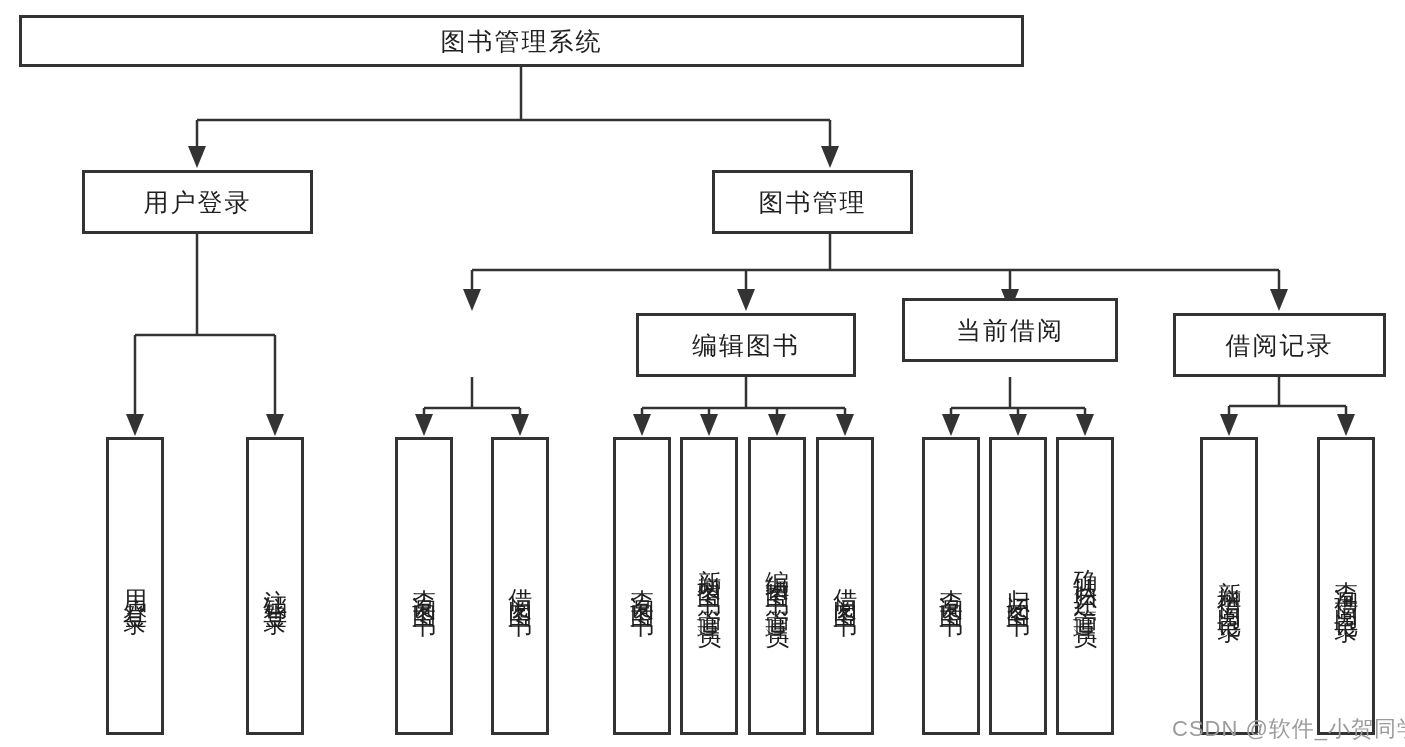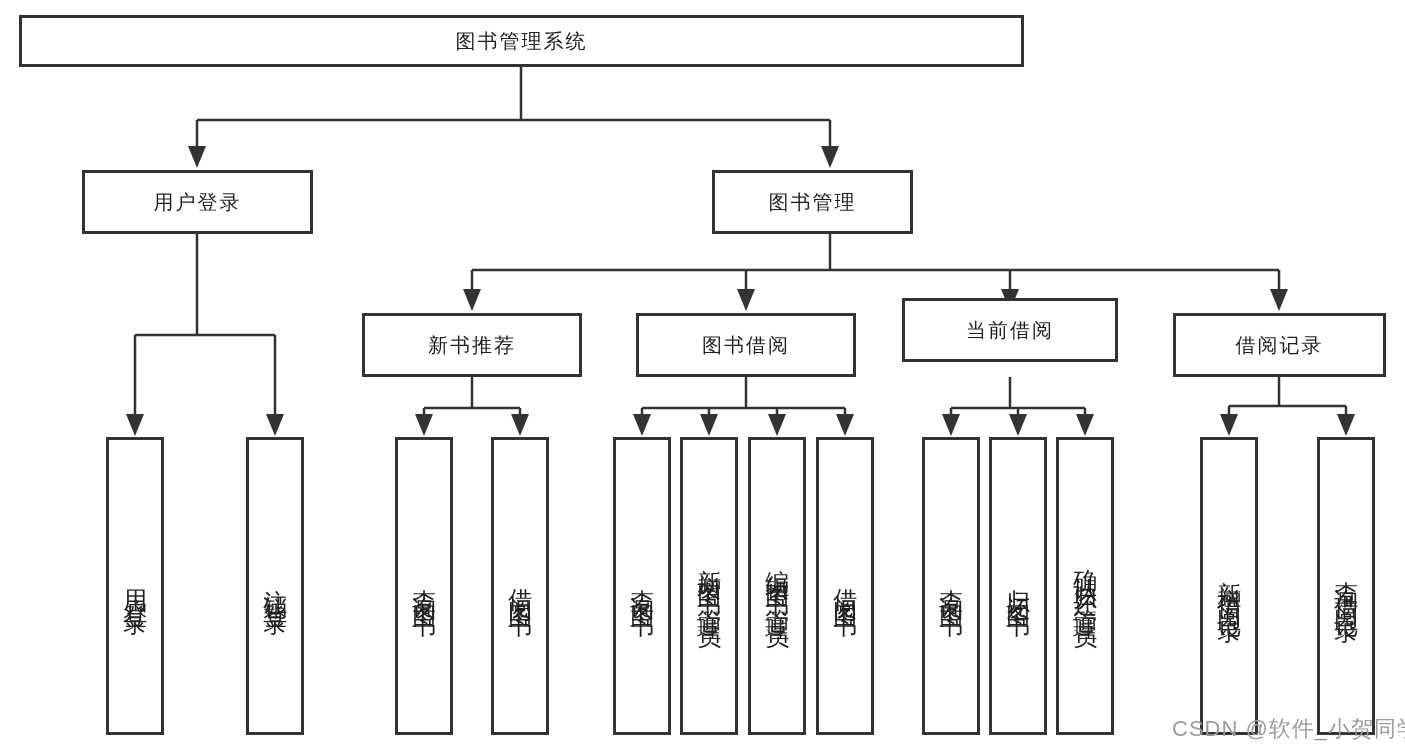--- a/index.html
+++ b/index.html
@@ -16,21 +16,21 @@
     position: absolute;
     box-sizing: border-box;
     border: 3px solid #333333;
     background: #ffffff;
     display: flex;
     align-items: center;
     justify-content: center;
     color: #1f1f1f;
   }
   .box.h span {
-    font-size: 20px;
+    font-size: 25px;
     letter-spacing: 2px;
     white-space: nowrap;
   }
   .box.v span {
     writing-mode: vertical-rl;
     text-orientation: mixed;
     font-size: 24px;
     letter-spacing: 8px;
     line-height: 1.1;
     white-space: nowrap;
@@ -120,25 +120,22 @@
     <span>图书管理系统</span>
   </div>
 
   <div class="box h" style="left:82px; top:170px; width:231px; height:64px;">
     <span>用户登录</span>
   </div>
   <div class="box h" style="left:712px; top:170px; width:201px; height:64px;">
     <span>图书管理</span>
   </div>
 
-  <div class="box h" style="left:362px; top:313px; width:220px; height:64px;">
-    <span>新书推荐</span>
-  </div>
   <div class="box h" style="left:636px; top:313px; width:220px; height:64px;">
-    <span>图书借阅</span>
+    <span>编辑图书</span>
   </div>
   <div class="box h" style="left:902px; top:298px; width:216px; height:64px;">
     <span>当前借阅</span>
   </div>
   <div class="box h" style="left:1173px; top:313px; width:213px; height:64px;">
     <span>借阅记录</span>
   </div>
 
   <div class="box v" style="left:106px; top:437px; width:58px; height:298px;">
     <span>用户登录</span>

